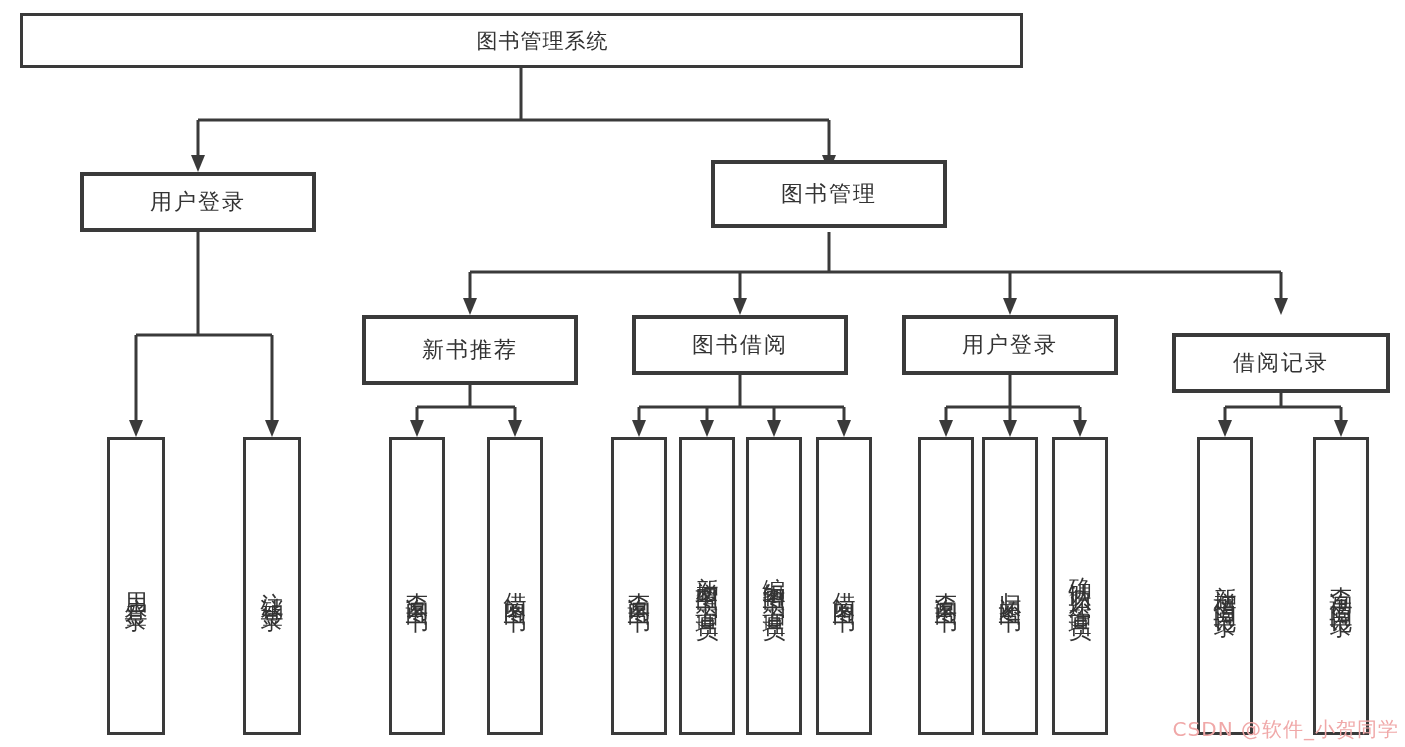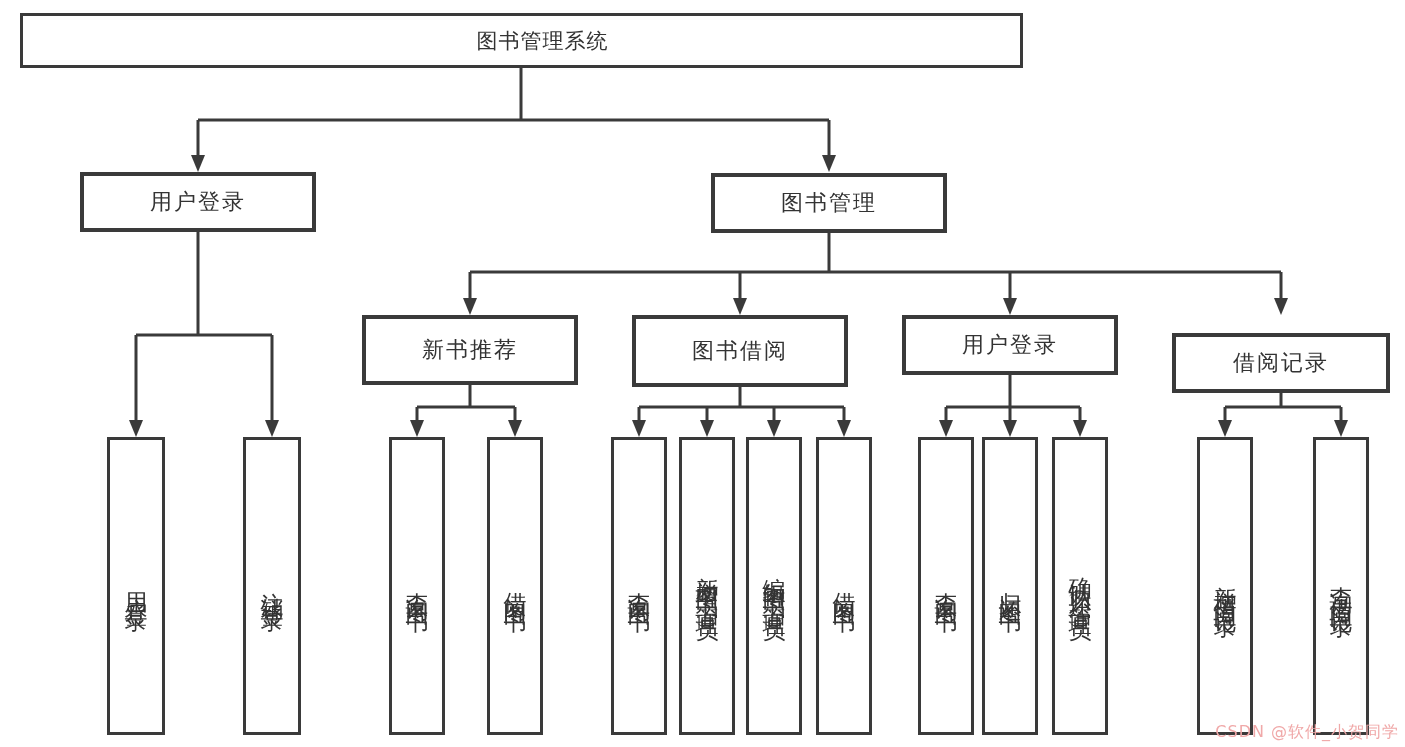--- a/index.html
+++ b/index.html
@@ -11,21 +11,21 @@
   .stage{position:relative;width:1405px;height:747px;background:var(--background);overflow:hidden;}
   .connectors{position:absolute;left:0;top:0;width:1405px;height:747px;}
   .connectors path{stroke:var(--line);stroke-width:3;fill:none;}
   .connectors polygon{fill:var(--line);stroke:none;}
   .node{position:absolute;box-sizing:border-box;background:#fff;border:4px solid var(--border);
         display:flex;align-items:center;justify-content:center;text-align:center;}
   .root{border-width:3px;font-size:21px;letter-spacing:1px;padding-left:42px;}
   .lvl{font-size:22px;letter-spacing:2px;}
   .leaf{border-width:3px;}
   .leaf span{writing-mode:vertical-rl;text-orientation:mixed;font-size:23px;letter-spacing:6px;line-height:1;}
-  .watermark{position:absolute;right:6px;bottom:4px;font-size:16px;color:var(--watermark);
+  .watermark{position:absolute;right:6px;bottom:4px;font-size:20px;color:var(--watermark);
              letter-spacing:1px;z-index:5;}
 </style>
 </head>
 <body>
 
 <div class="stage">
 
   <svg class="connectors" viewBox="0 0 1405 747" xmlns="http://www.w3.org/2000/svg">
     <path d="M521 68 V120 M198 120 H829 M198 120 V156 M829 120 V156"></path>
     <path d="M198 232 V335 M136 335 H272 M136 335 V421 M272 335 V421"></path>
@@ -53,24 +53,24 @@
       <polygon points="1003,420 1017,420 1010,437"></polygon>
       <polygon points="1073,420 1087,420 1080,437"></polygon>
       <polygon points="1218,420 1232,420 1225,437"></polygon>
       <polygon points="1334,420 1348,420 1341,437"></polygon>
     </g>
   </svg>
 
   <div class="node root" style="left:20px;top:13px;width:1003px;height:55px;">图书管理系统</div>
 
   <div class="node lvl" style="left:80px;top:172px;width:236px;height:60px;">用户登录</div>
-  <div class="node lvl" style="left:711px;top:173px;width:236px;height:60px;">图书管理</div>
+  <div class="node lvl" style="left:711px;top:160px;width:236px;height:68px;">图书管理</div>
 
   <div class="node lvl" style="left:362px;top:315px;width:216px;height:70px;">新书推荐</div>
-  <div class="node lvl" style="left:632px;top:315px;width:216px;height:72px;">图书借阅</div>
+  <div class="node lvl" style="left:632px;top:315px;width:216px;height:60px;">图书借阅</div>
   <div class="node lvl" style="left:902px;top:315px;width:216px;height:60px;">用户登录</div>
   <div class="node lvl" style="left:1172px;top:333px;width:218px;height:60px;">借阅记录</div>
 
   <div class="node leaf" style="left:107px;top:437px;width:58px;height:298px;">
     <span>用户登录</span>
   </div>
   <div class="node leaf" style="left:243px;top:437px;width:58px;height:298px;">
     <span>注销登录</span>
   </div>
 

